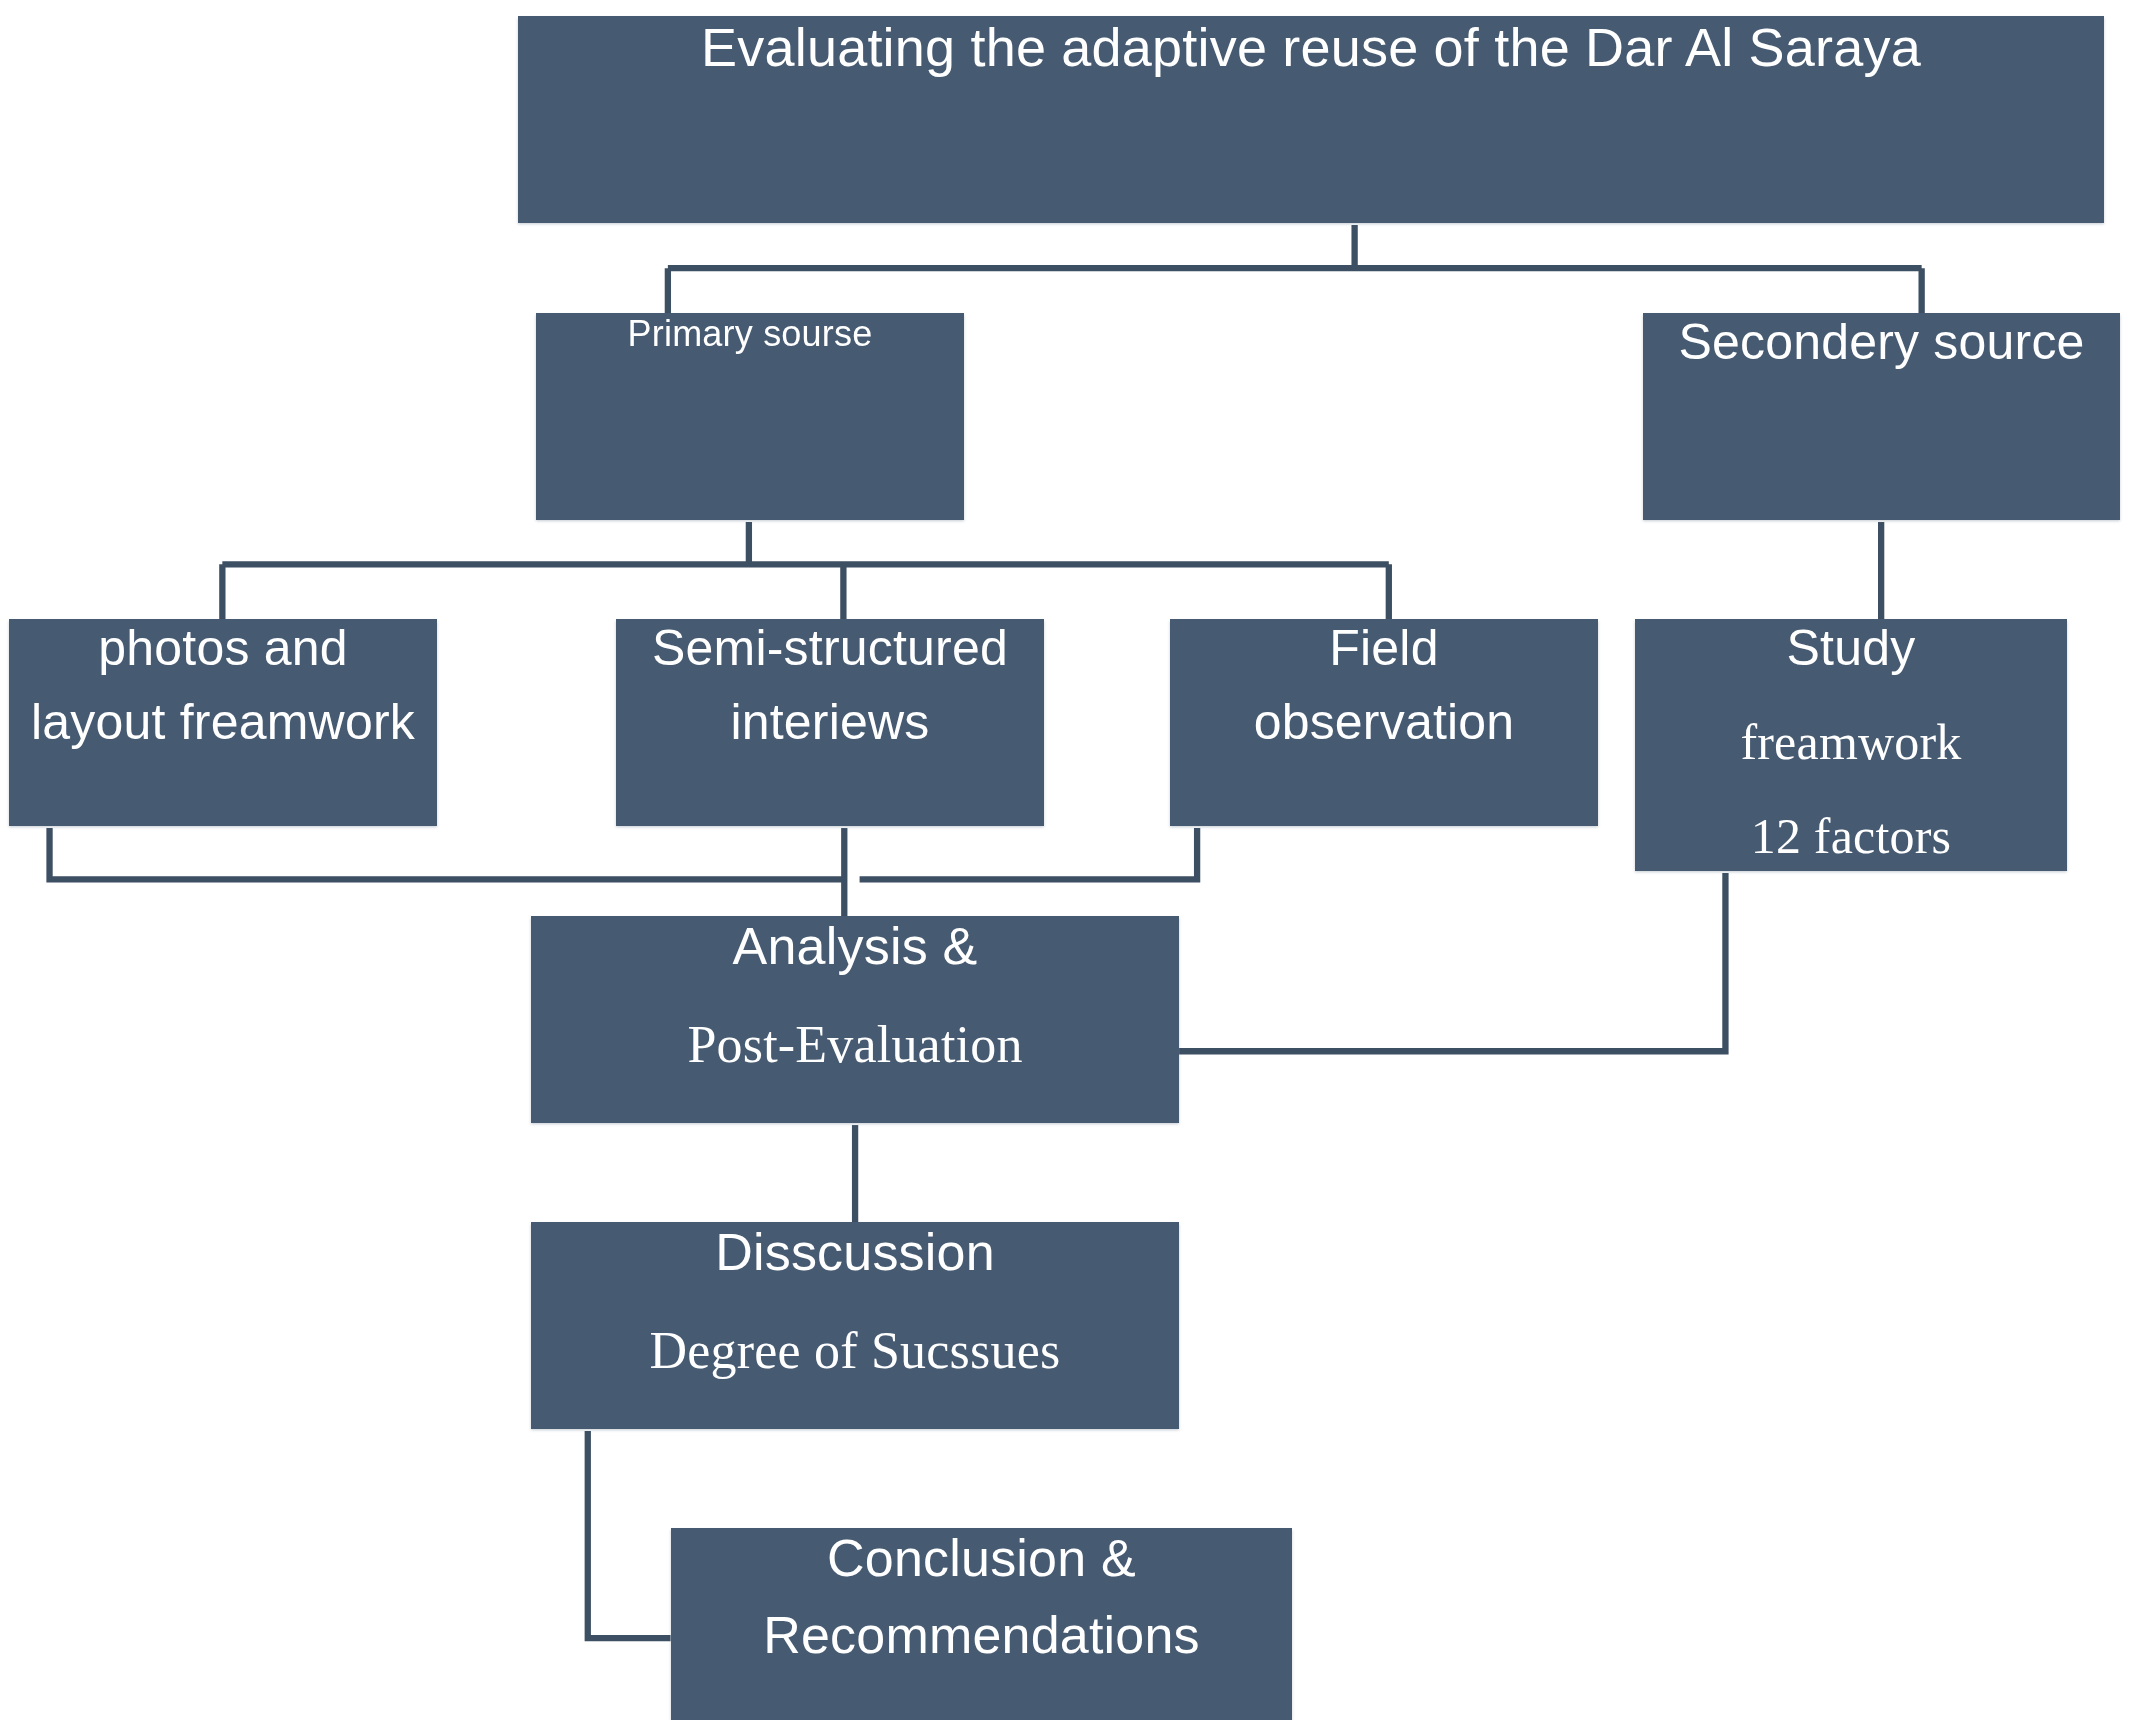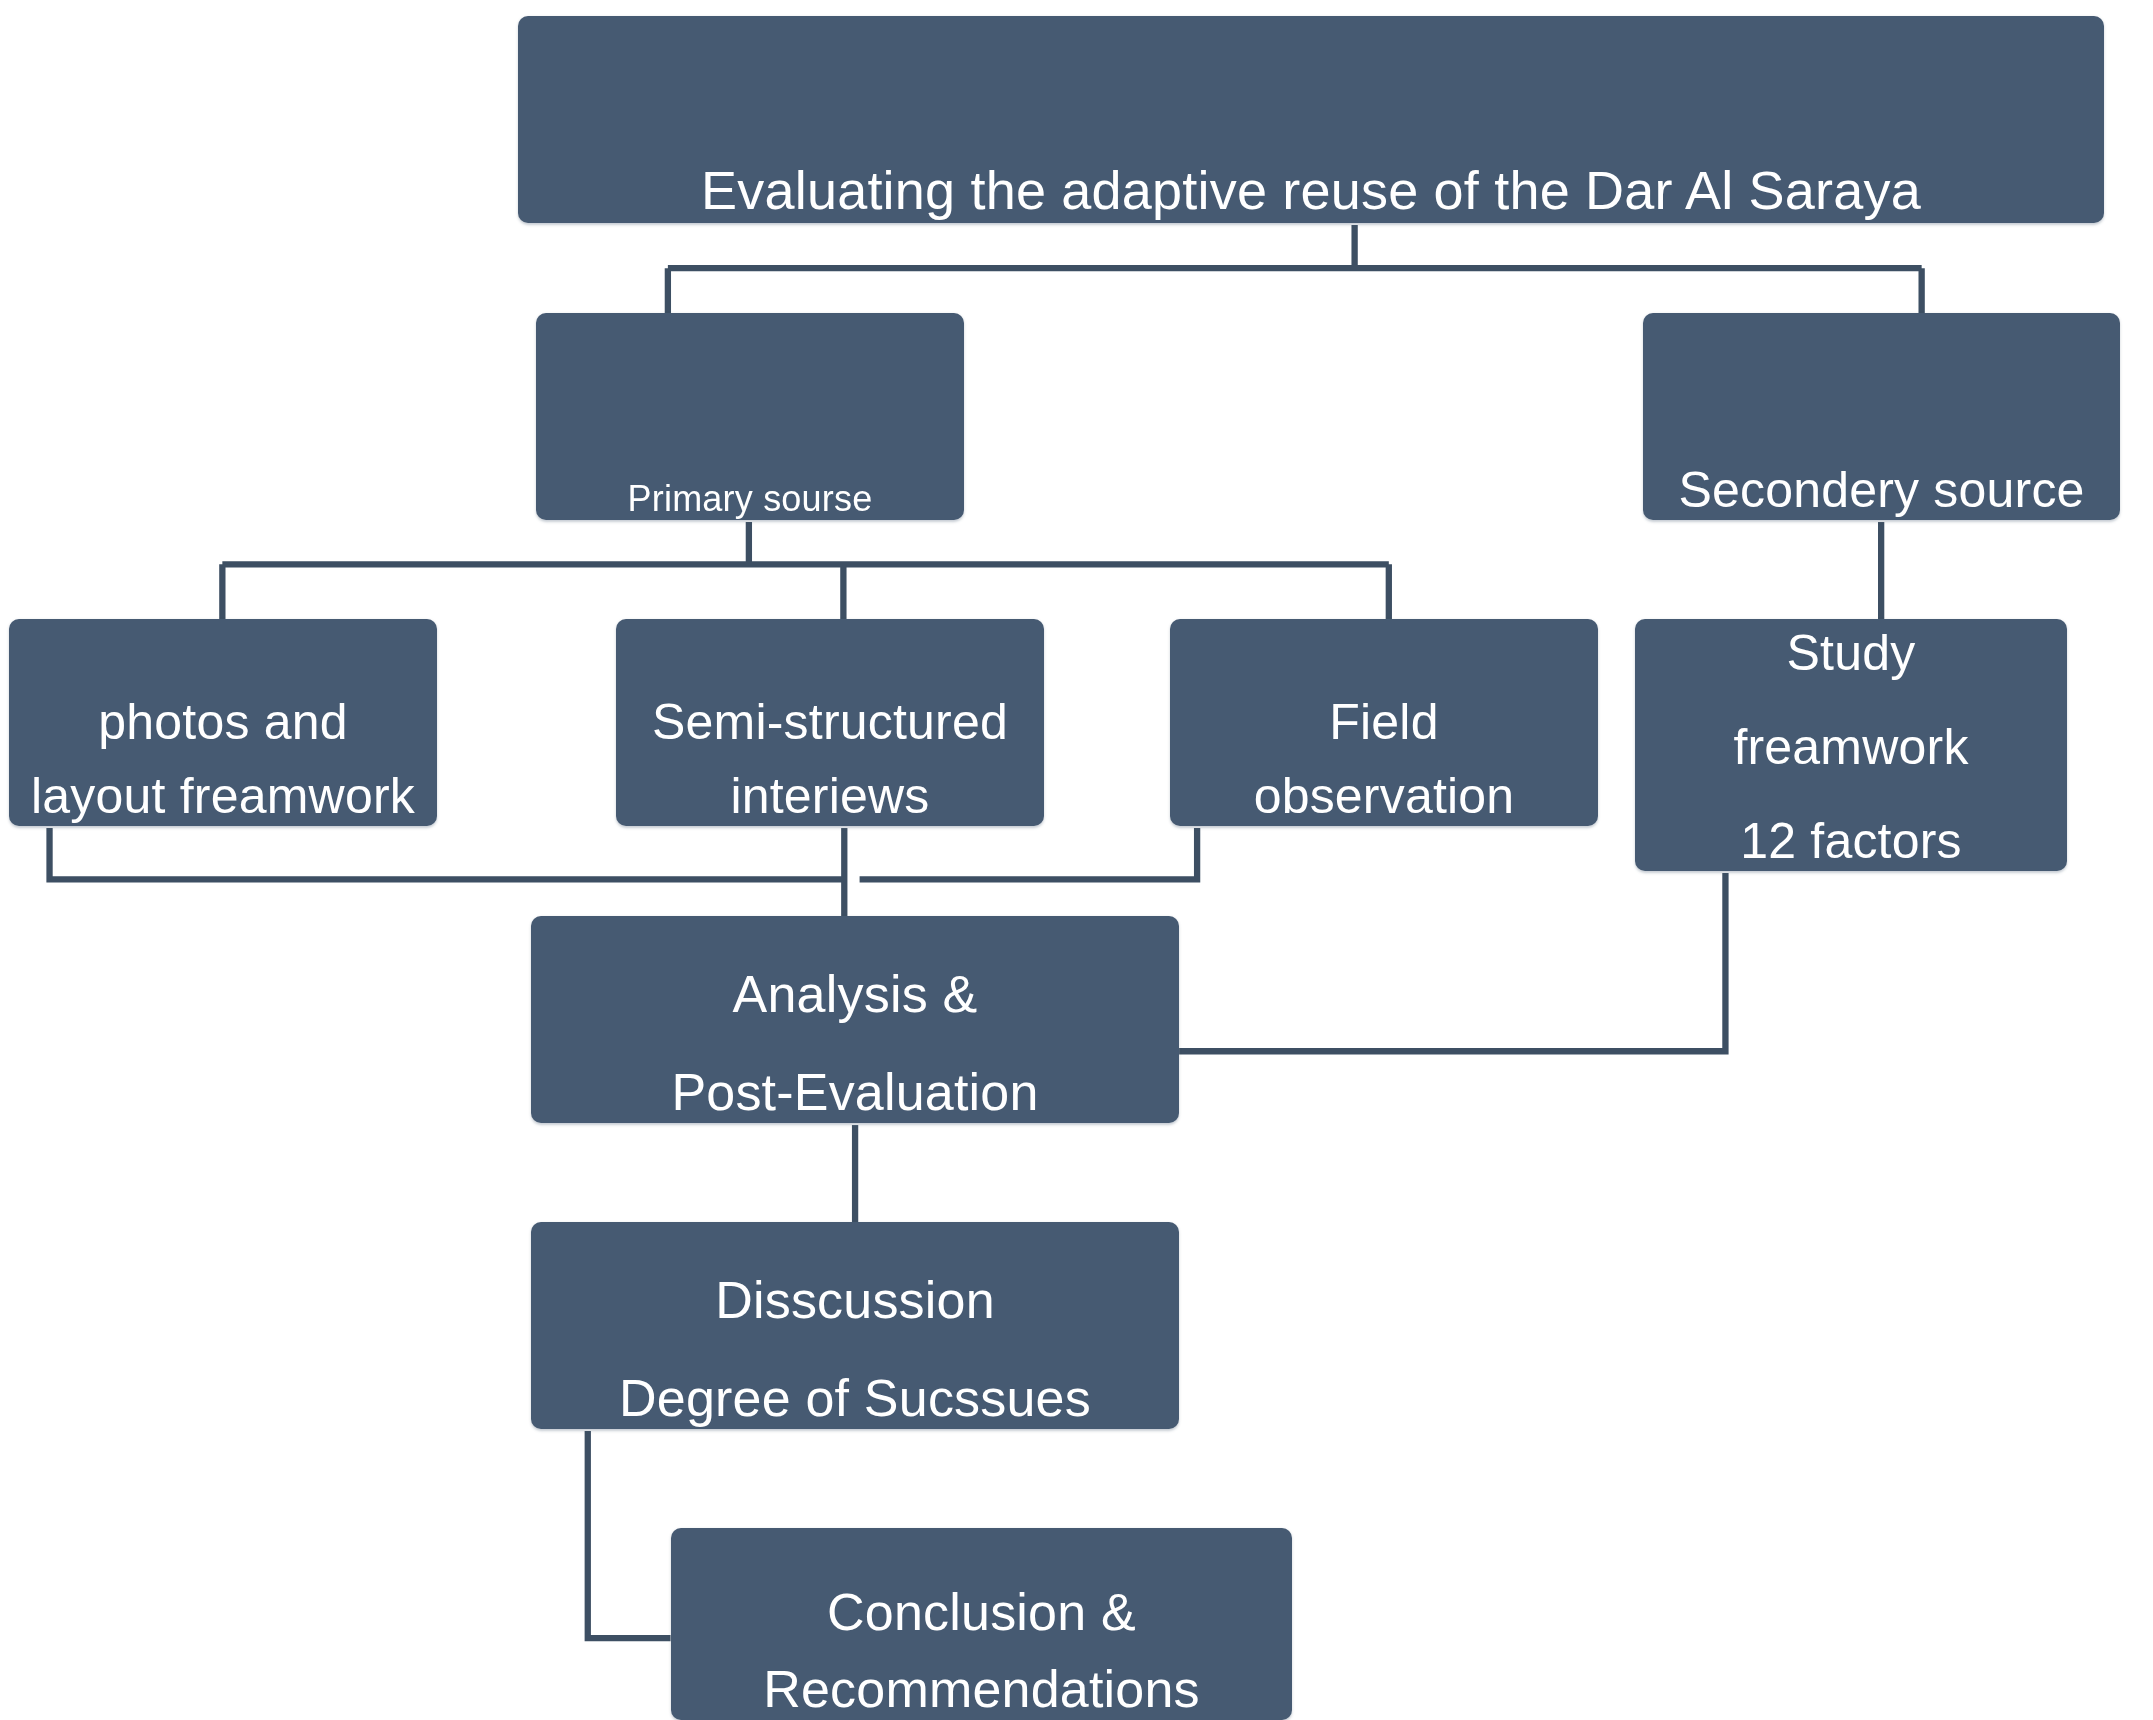--- a/index.html
+++ b/index.html
@@ -27,40 +27,40 @@
     pointer-events: none;
   }
   .node {
     position: absolute;
     box-sizing: border-box;
     background: #465a72;
     color: #ffffff;
     display: flex;
     flex-direction: column;
     align-items: center;
-    justify-content: flex-end;
+    justify-content: flex-start;
     text-align: center;
     line-height: 1.18;
     font-weight: 400;
     letter-spacing: 0.2px;
     box-shadow: 0 1.8px 2.7px rgba(70,90,114,0.30),
                 0 0 0 0.9px rgba(255,255,255,0.0);
     z-index: 3;
     padding: 0 9px;
-    border-radius: 10px;
   }
   .node .line {
     display: block;
     width: 100%;
   }
   .node .line + .line {
     margin-top: 0.30em;
   }
   .node.gap .line + .line {
     margin-top: 0.70em;
+    font-family: Liberation Serif, serif;
   }
 
   
   #node-title     { left: 518px;  top: 16px;   width: 1586px; height: 207px; font-size: 54px; }
   #node-primary   { left: 536px;  top: 313px;  width: 428px;  height: 207px; font-size: 36px; }
   #node-secondary { left: 1643px; top: 313px;  width: 477px;  height: 207px; font-size: 50px; }
   #node-photos    { left: 9px;   top: 619px;  width: 428px;  height: 207px; font-size: 50px; }
   #node-interviews{ left: 616px;  top: 619px;  width: 428px;  height: 207px; font-size: 50px; }
   #node-field     { left: 1170px; top: 619px;  width: 428px;  height: 207px; font-size: 50px; }
   #node-framework { left: 1635px; top: 619px;  width: 432px;  height: 252px; font-size: 50px; }

